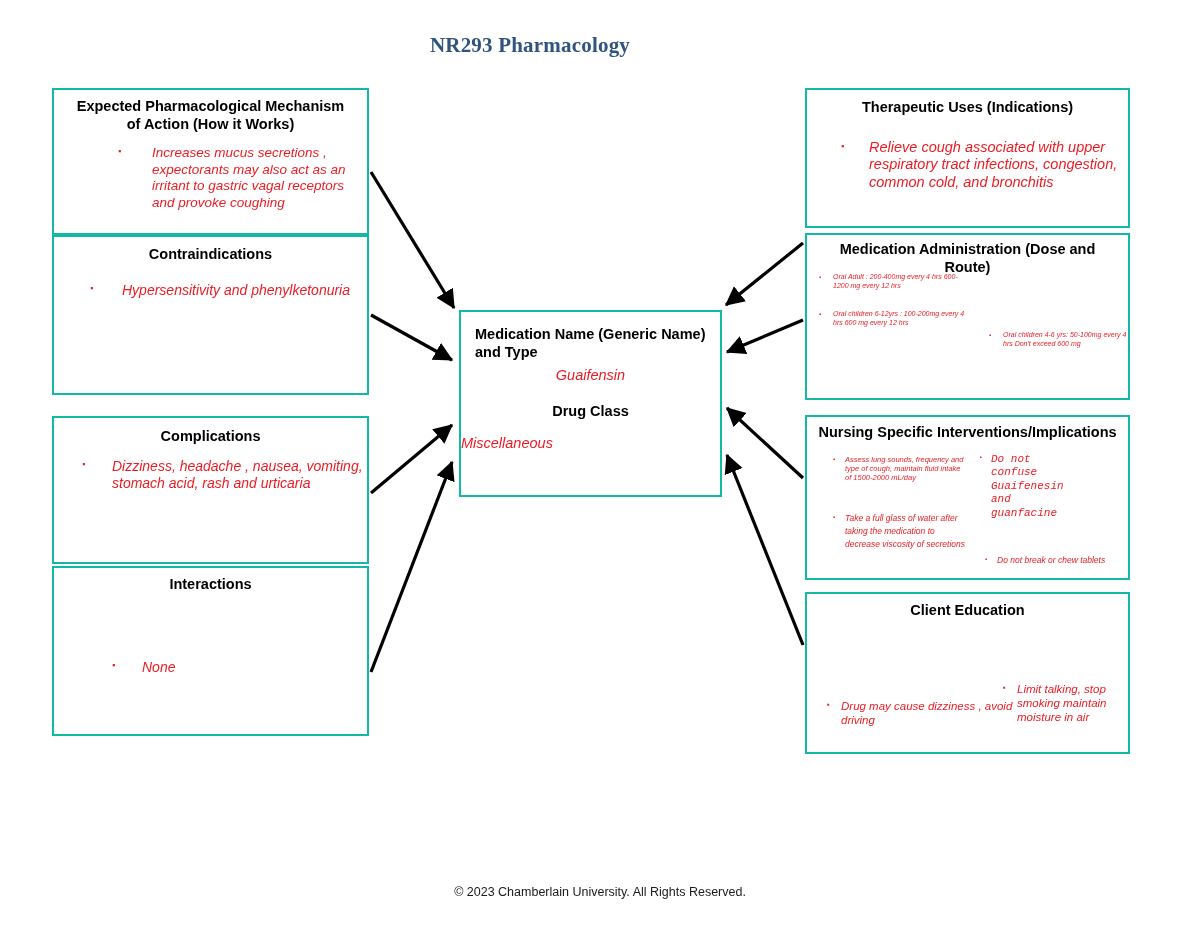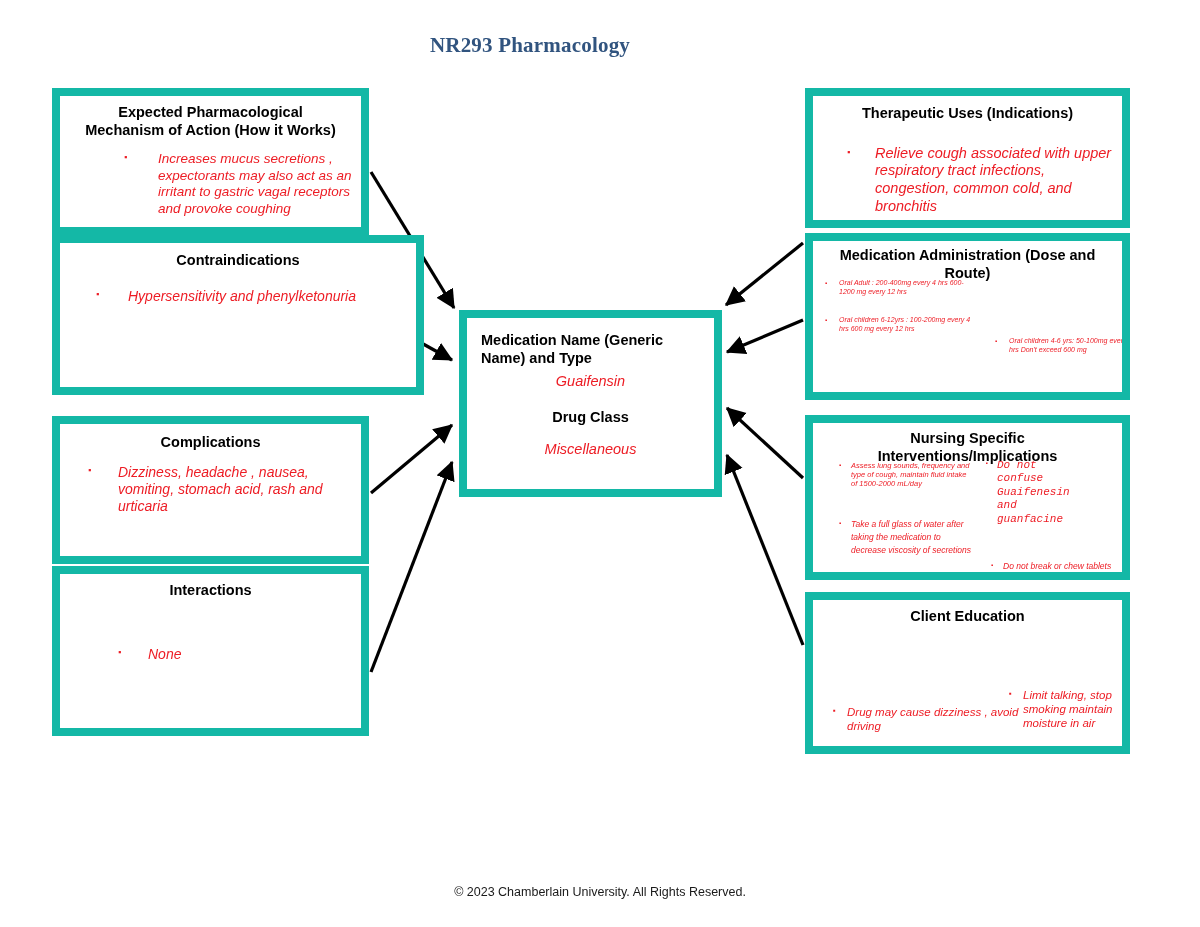--- a/index.html
+++ b/index.html
@@ -46,21 +46,21 @@
     position: absolute;
     left: 0;
     top: 0;
     width: 1200px;
     height: 927px;
     z-index: 1;
   }
   .box {
     position: absolute;
     box-sizing: border-box;
-    border: 8px solid #14b8a6;
+    border: 2px solid #14b8a6;
     background: #ffffff;
     overflow: hidden;
     z-index: 2;
   }
   .box-title {
     text-align: center;
     font-weight: bold;
     color: #000000;
     line-height: 1.22;
   }
@@ -81,41 +81,41 @@
     color: #ED1C24;
     font-style: normal;
   }
 
   
   #box-mechanism { left: 52px; top: 88px; width: 317px; height: 147px; }
   #box-mechanism .box-title { font-size: 14.5px; padding: 8px 18px 0 18px; }
   #box-mechanism ul.bullets { margin-top: 12px; padding-left: 98px; font-size: 13.5px; }
   #box-mechanism ul.bullets > li::before { left: -34px; top: 1px; font-size: 9px; }
 
-  #box-contraindications { left: 52px; top: 235px; width: 372px; height: 160px; }
+  #box-contraindications { left: 52px; top: 235px; width: 317px; height: 160px; }
   #box-contraindications .box-title { font-size: 14.5px; padding: 9px 10px 0 10px; }
   #box-contraindications ul.bullets { margin-top: 18px; padding-left: 68px; font-size: 14px; }
   #box-contraindications ul.bullets > li::before { left: -32px; top: 1px; font-size: 9px; }
 
   #box-complications { left: 52px; top: 416px; width: 317px; height: 148px; }
   #box-complications .box-title { font-size: 14.5px; padding: 10px 10px 0 10px; }
   #box-complications ul.bullets { margin-top: 12px; padding-left: 58px; font-size: 14px; }
   #box-complications ul.bullets > li::before { left: -30px; top: 1px; font-size: 9px; }
 
   #box-interactions { left: 52px; top: 566px; width: 317px; height: 170px; }
   #box-interactions .box-title { font-size: 14.5px; padding: 8px 10px 0 10px; }
-  #box-interactions ul.bullets { margin-top: 46px; padding-left: 88px; font-size: 14px; }
+  #box-interactions ul.bullets { margin-top: 65px; padding-left: 88px; font-size: 14px; }
   #box-interactions ul.bullets > li::before { left: -30px; top: 1px; font-size: 9px; }
 
   
   #box-medication { left: 459px; top: 310px; width: 263px; height: 187px; }
   #box-medication .med-title { text-align: left; font-weight: bold; font-size: 14.5px; padding: 13px 14px 0 14px; line-height: 1.25; }
   #box-medication .med-generic { text-align: center; color: #ED1C24; font-style: italic; font-size: 14.5px; margin-top: 6px; }
   #box-medication .med-class-label { text-align: center; font-weight: bold; font-size: 14.5px; margin-top: 20px; }
-  #box-medication .med-class-value { text-align: center; color: #ED1C24; font-style: italic; font-size: 14.5px; margin-top: 16px; }
+  #box-medication .med-class-value { color: #ED1C24; font-style: italic; font-size: 14.5px; margin-top: 16px; }
 
   
   #box-therapeutic { left: 805px; top: 88px; width: 325px; height: 140px; }
   #box-therapeutic .box-title { font-size: 14.5px; padding: 9px 10px 0 10px; }
   #box-therapeutic ul.bullets { margin-top: 22px; padding-left: 62px; font-size: 14.5px; }
   #box-therapeutic ul.bullets > li::before { left: -28px; top: 2px; font-size: 9px; }
 
   #box-administration { left: 805px; top: 233px; width: 325px; height: 167px; }
   #box-administration .box-title { font-size: 14.5px; padding: 6px 22px 0 22px; }
   #box-administration .admin-cols { position: absolute; left: 0; top: 36px; width: 325px; height: 128px; }

